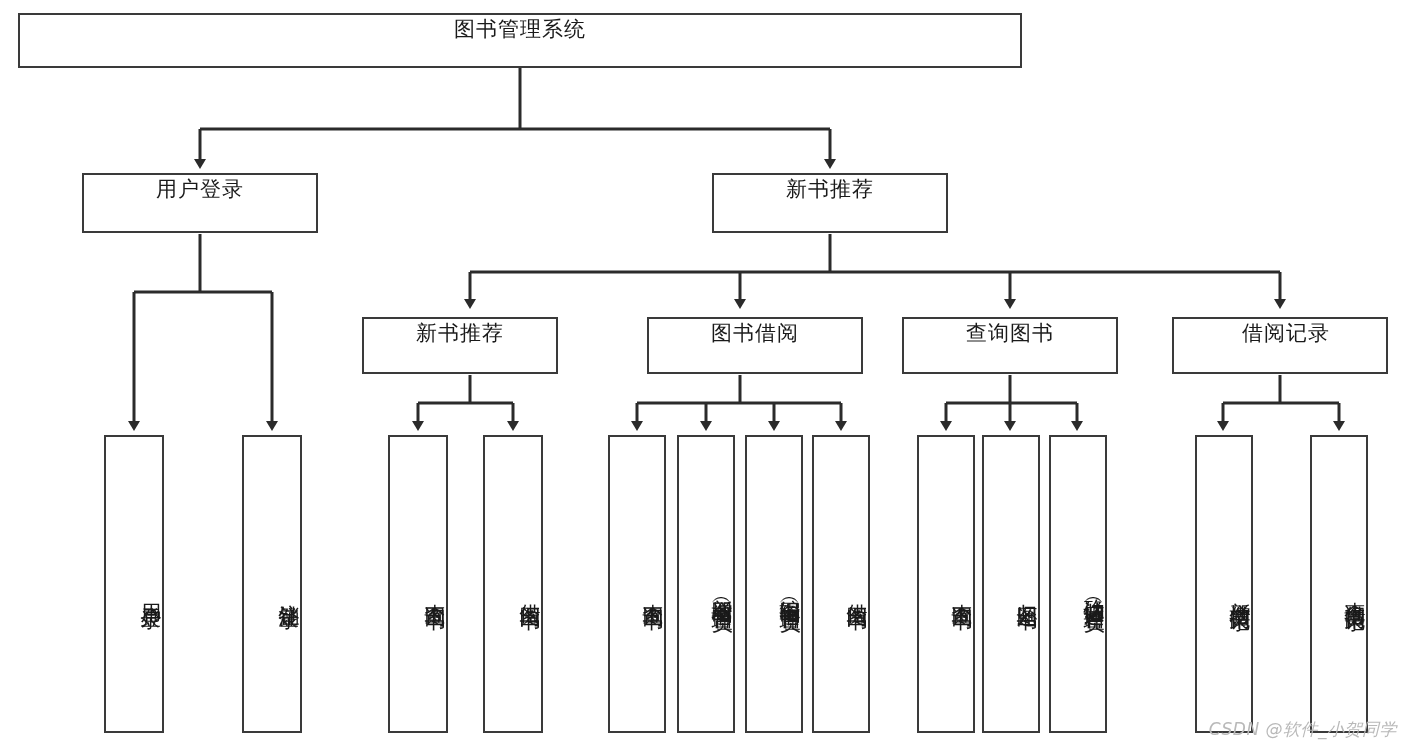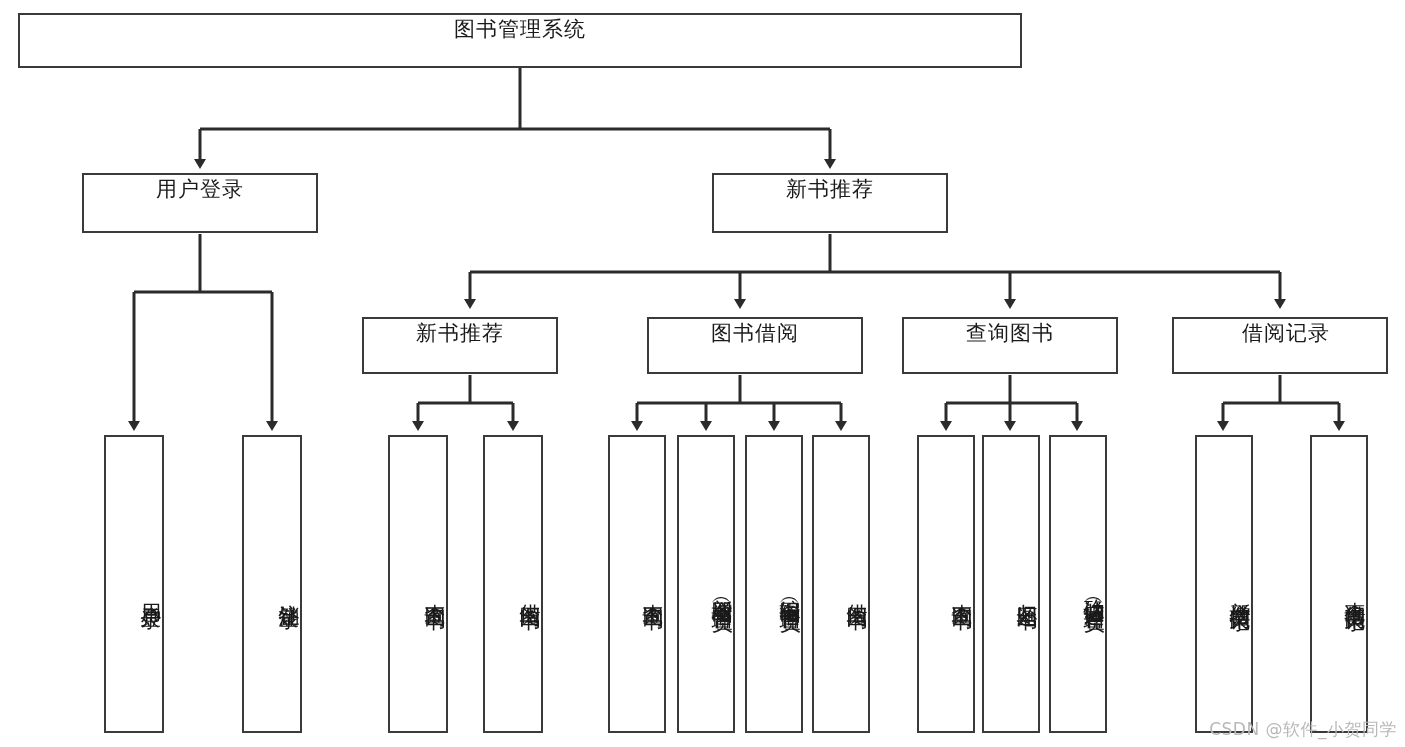--- a/index.html
+++ b/index.html
@@ -57,20 +57,21 @@
     text-orientation: upright;
   }
   #watermark {
     position: absolute;
     right: 8px;
     bottom: 6px;
     font-size: 17px;
     color: #b9b9b9;
     letter-spacing: 0.5px;
     white-space: nowrap;
+    font-style: italic;
   }
 </style>
 </head>
 <body>
 
 <div id="canvas">
 
   <svg class="wires" viewBox="0 0 1405 747">
     <defs>
       <marker id="arrow" markerWidth="10" markerHeight="12" refX="1" refY="6" orient="auto" markerUnits="userSpaceOnUse">

